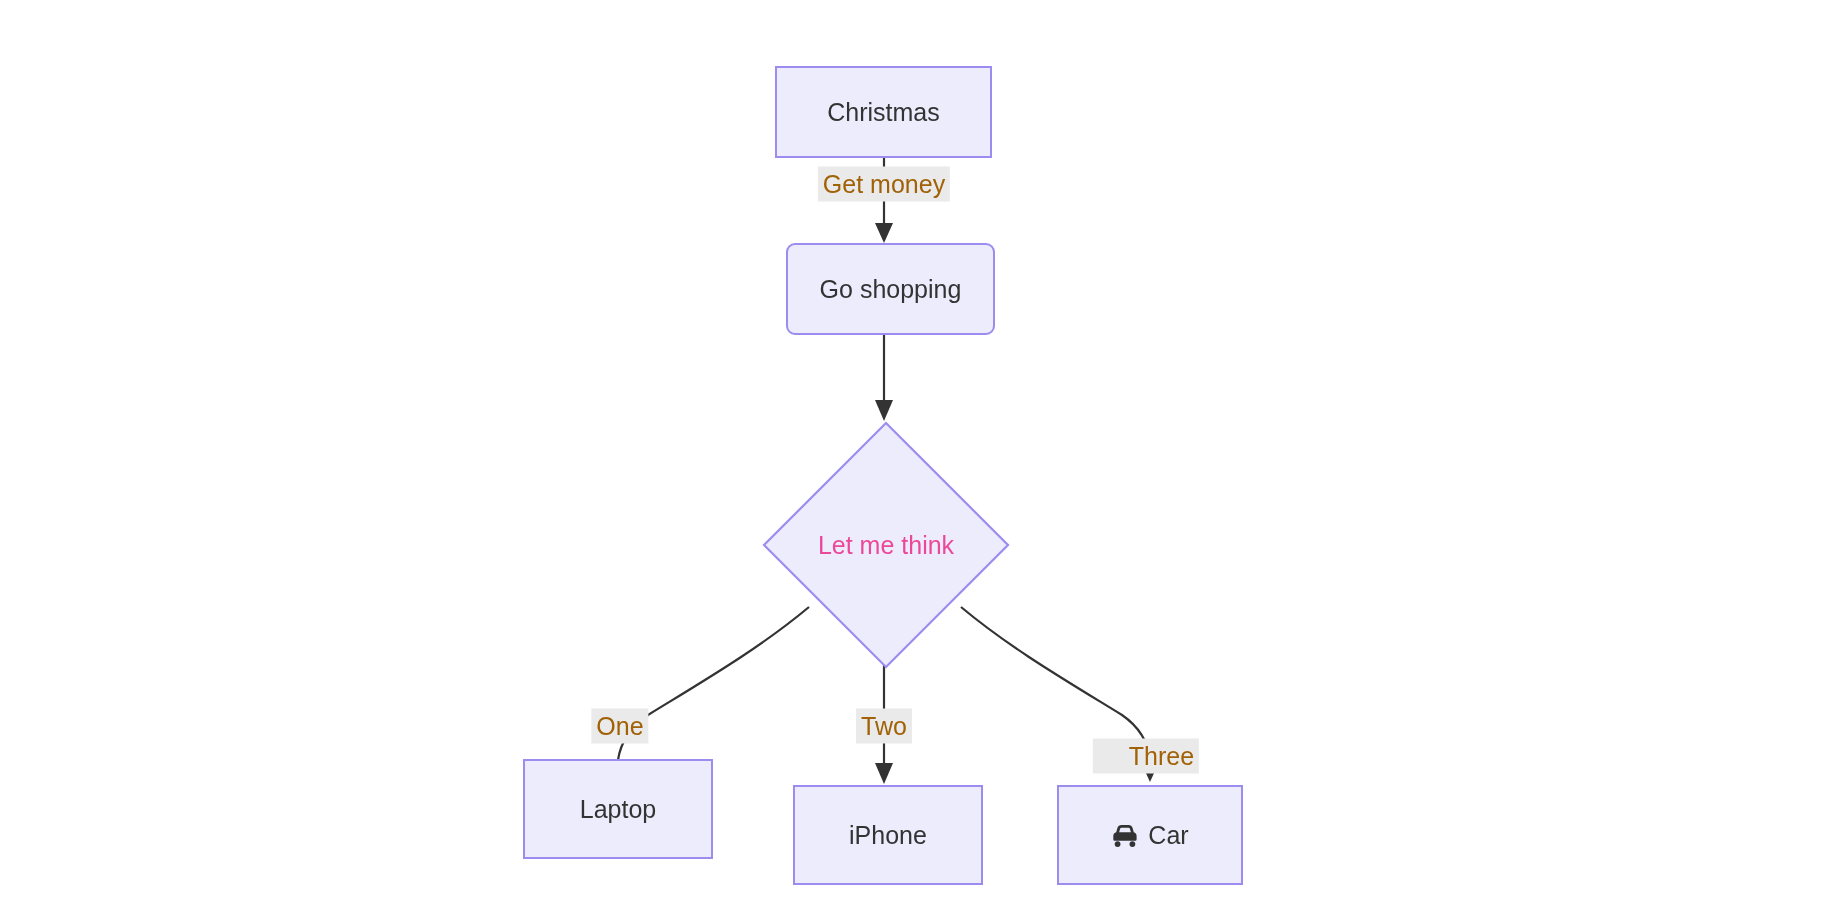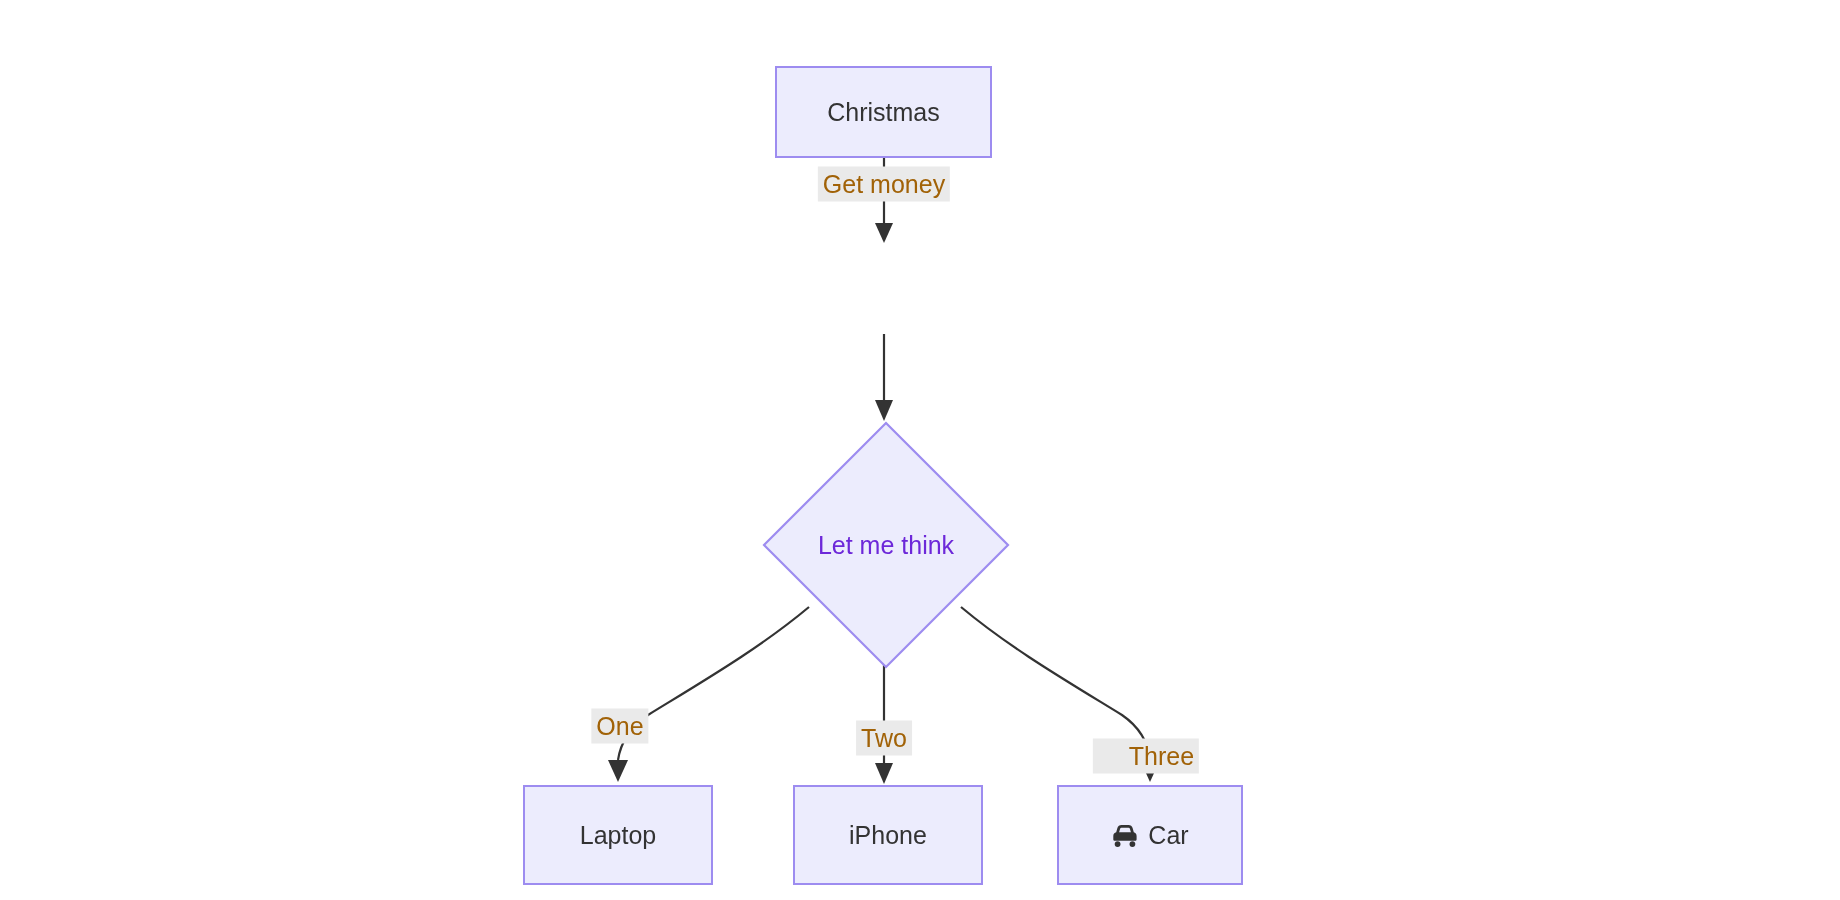--- a/index.html
+++ b/index.html
@@ -80,21 +80,21 @@
     height: 100%;
   }
   .diamond-shape polygon {
     fill: #ececfd;
     stroke: #9d8cf0;
     stroke-width: 2.2px;
   }
   .diamond-text {
     position: relative;
     z-index: 2;
-    color: #6d28d9;
+    color: #ec4899;
     font-size: 25px;
     line-height: 1;
     white-space: nowrap;
   }
 
   
   .edge-label {
     position: absolute;
     background: #eaeaea;
     color: #a16207;
@@ -149,29 +149,32 @@
     <g>
       <path class="edge-path" d="M 961,607 C 1010,648 1065,680 1122,715 C 1138,726 1148,740 1150,760"></path>
       <polygon class="edge-arrow" points="1150,782 1140,760 1160,760"></polygon>
     </g>
   </svg>
 
   <div class="node" style="left:775px; top:29px; width:217px; height:92px;margin-top:37px;">
     <span class="node-label">Christmas</span>
   </div>
 
+  <div class="node rounded" style="left:786px; top:243px; width:209px; height:92px;">
+    <span class="node-label">Go shopping</span>
+  </div>
 
   <div class="diamond-wrap" style="left:762px; top:421px; width:248px; height:248px;">
     <svg class="diamond-shape" viewBox="0 0 248 248" preserveAspectRatio="none" xmlns="http://www.w3.org/2000/svg">
       <polygon points="124,2 246,124 124,246 2,124"></polygon>
     </svg>
     <span class="diamond-text">Let me think</span>
   </div>
 
-  <div class="node" style="left:523px; top:785px; width:190px; height:100px;">
+  <div class="node" style="left:523px; top:759px; width:190px; height:100px;">
     <span class="node-label">Laptop</span>
   </div>
 
   <div class="node" style="left:1057px; top:785px; width:186px; height:100px;">
     <span class="node-label">
       <span class="car-icon">
         <svg viewBox="0 0 28 24" xmlns="http://www.w3.org/2000/svg">
           <path fill="#333333" d="M6.4 4.1C6.9 2.3 8.5 1 10.4 1h7.2c1.9 0 3.5 1.3 4 3.1l1.2 4.2
                    c1.6 0.4 2.8 1.8 2.8 3.6v3.3c0 0.9-0.7 1.6-1.6 1.6H3.9
                    c-0.9 0-1.6-0.7-1.6-1.6v-3.3c0-1.8 1.2-3.2 2.9-3.6L6.4 4.1z
@@ -190,21 +193,21 @@
   </div>
 
   <div class="edge-label" style="left:884px; top:184px;">
     <span>Get money</span>
   </div>
 
   <div class="edge-label" style="left:620px; top:726px;">
     <span>One</span>
   </div>
 
-  <div class="edge-label" style="left:884px; top:726px;margin-top:12px;">
+  <div class="edge-label" style="left:884px; top:726px;">
     <span>Two</span>
   </div>
 
   <div class="edge-label" style="left:1146px; top:756px;padding-left:36px;">
     <span>Three</span>
   </div>
 
 </div>
 
 </body></html>

